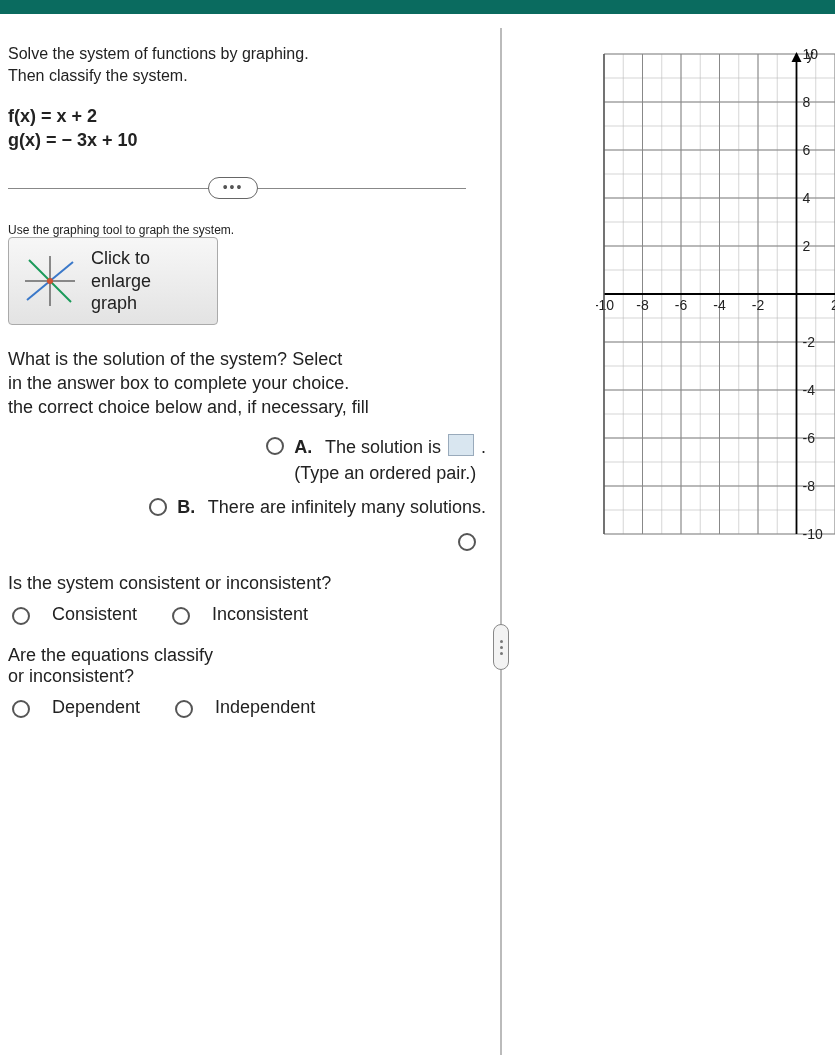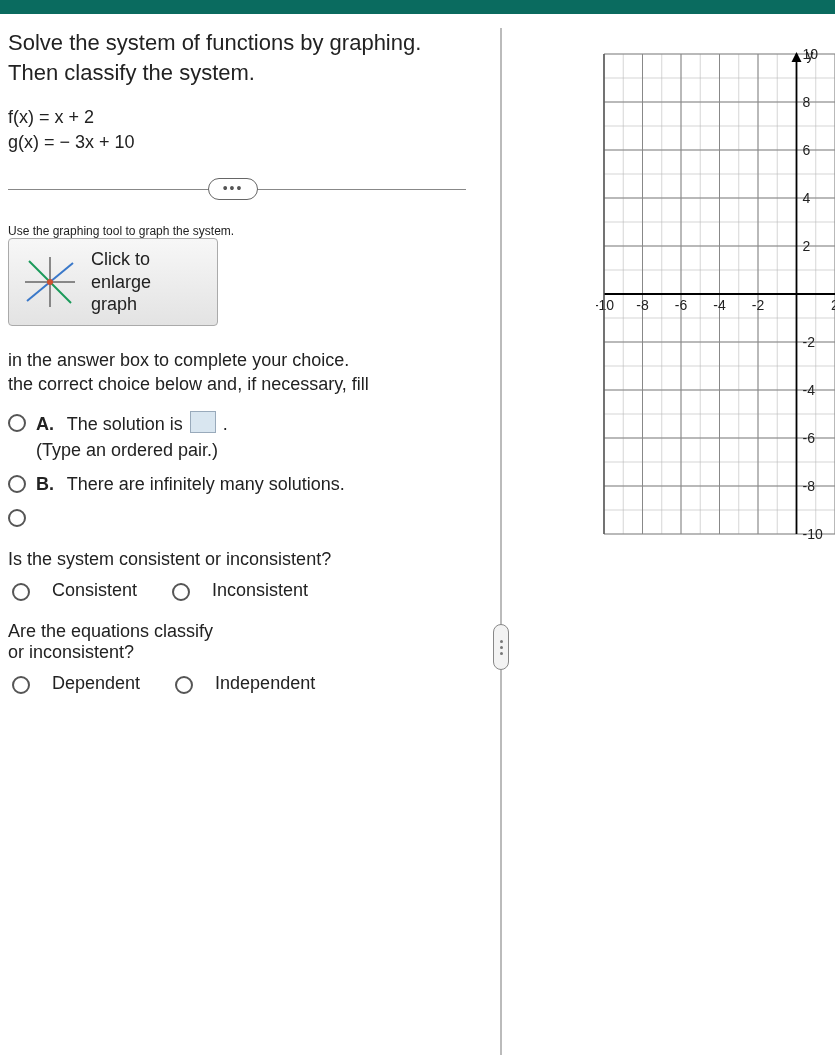--- a/index.html
+++ b/index.html
@@ -9,42 +9,42 @@
     color: #222;
     background: #fff;
     width: 835px;
     height: 1055px;
     position: relative;
     overflow: hidden;
   }
   .top-bar { height: 14px; background: #0a6b5f; }
   .content { position: relative; padding: 14px 0 0 8px; height: calc(100% - 14px); }
   .left-col { width: 478px; float: left; }
-  .prompt { font-size: 22px; line-height: 1.35; margin-bottom: 18px; }
-  .eqns { font-size: 18px; line-height: 1.35; margin-bottom: 22px; }
+  .prompt { font-size: 16px; line-height: 1.35; margin-bottom: 18px; margin-top: 15px; }
+  .eqns { font-size: 18px; line-height: 1.35; margin-bottom: 22px; font-weight: bold; }
   .hr-wrap { position: relative; height: 28px; margin-bottom: 20px; }
   .hr-line { border: none; border-top: 1px solid #888; position: absolute; left: 0; right: 20px; top: 13px; }
   .ellipsis-pill {
     position: absolute; left: 200px; top: 2px;
     width: 50px; height: 22px; border: 1.5px solid #666; border-radius: 11px;
     background: #fff; font-size: 14px; line-height: 18px; text-align: center;
     color: #555; letter-spacing: 2px;
   }
   .instr { font-size: 12px; }
   .enlarge-btn {
     display: flex; align-items: center; width: 210px; height: 88px;
     border: 1px solid #aaa; border-radius: 4px;
     background: linear-gradient(#f7f7f7,#e3e3e3);
     padding: 6px 10px; cursor: pointer; margin-bottom: 22px;
   }
   .enlarge-icon { width: 62px; height: 62px; flex: 0 0 62px; margin-right: 10px; }
   .enlarge-text { font-size: 18px; line-height: 1.25; color: #222; }
   .question { font-size: 18px; line-height: 1.35; margin-bottom: 14px; padding-right: 12px; }
   .choices { margin-bottom: 22px; }
-  .choice-row { display: flex; align-items: flex-start; margin-bottom: 10px; }
+  .choice-row { display: flex; align-items: flex-start; margin-bottom: 10px; justify-content: flex-end; }
   .radio {
     width: 18px; height: 18px; border: 2px solid #555; border-radius: 50%;
     flex: 0 0 18px; margin-top: 3px; margin-right: 10px; cursor: pointer;
     background: #fff;
   }
   .choice-letter { font-weight: bold; margin-right: 8px; }
   .choice-body { font-size: 18px; line-height: 1.35; }
   .answer-box {
     display: inline-block; width: 26px; height: 22px; background: #d9e6f0;
     border: 1px solid #9ab; vertical-align: -3px; margin: 0 2px;
@@ -104,20 +104,21 @@
         <circle cx="31" cy="31" r="3" fill="#d05030"></circle>
       </svg>
       <div class="enlarge-text">
         <div>Click to</div>
         <div>enlarge</div>
         <div>graph</div>
       </div>
     </div>
 
     <div class="question">
+      <div>What is the solution of the system? Select</div>
       <div>in the answer box to complete your choice.</div>
       <div>the correct choice below and, if necessary, fill</div>
     </div>
 
     <div class="choices">
 
       <div class="choice-row">
         <div class="radio"></div>
         <div class="choice-body">
           <span class="choice-letter">A.</span>

